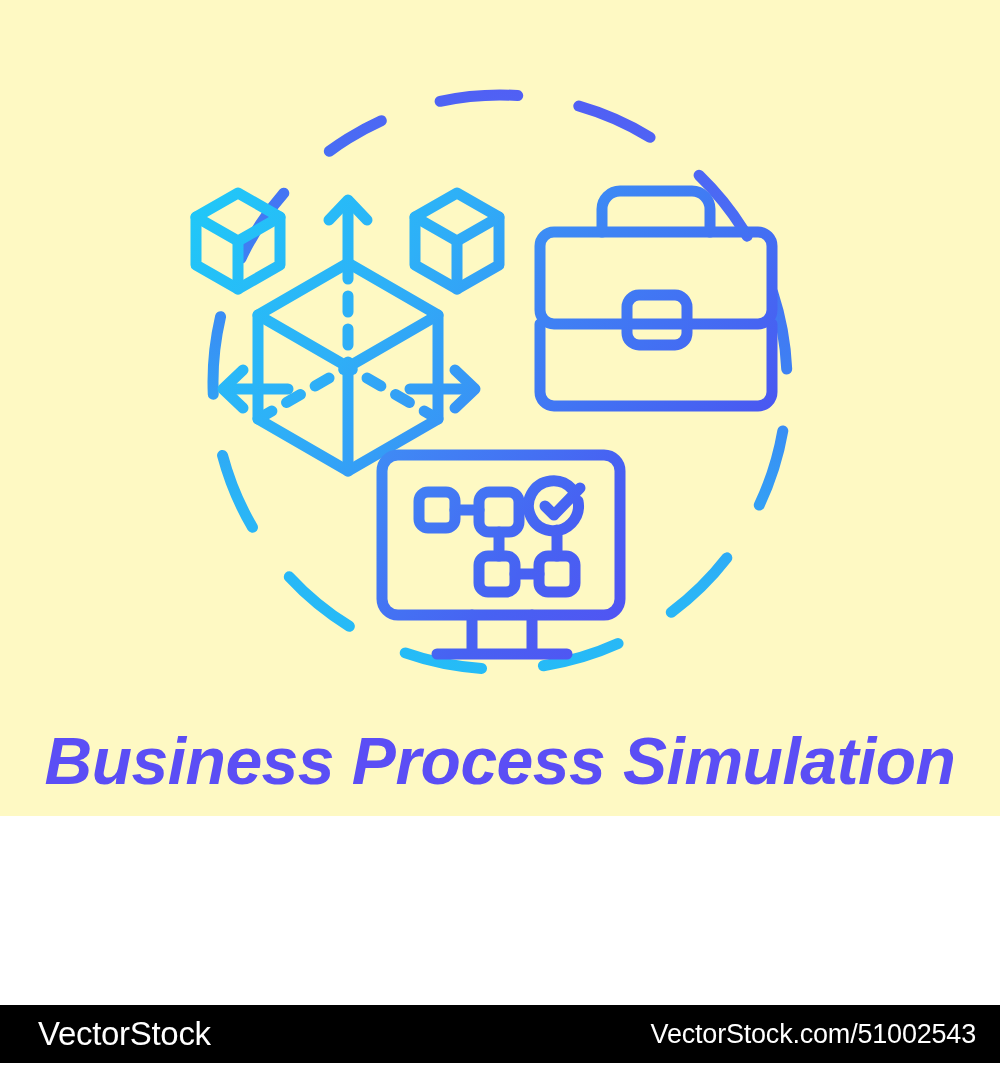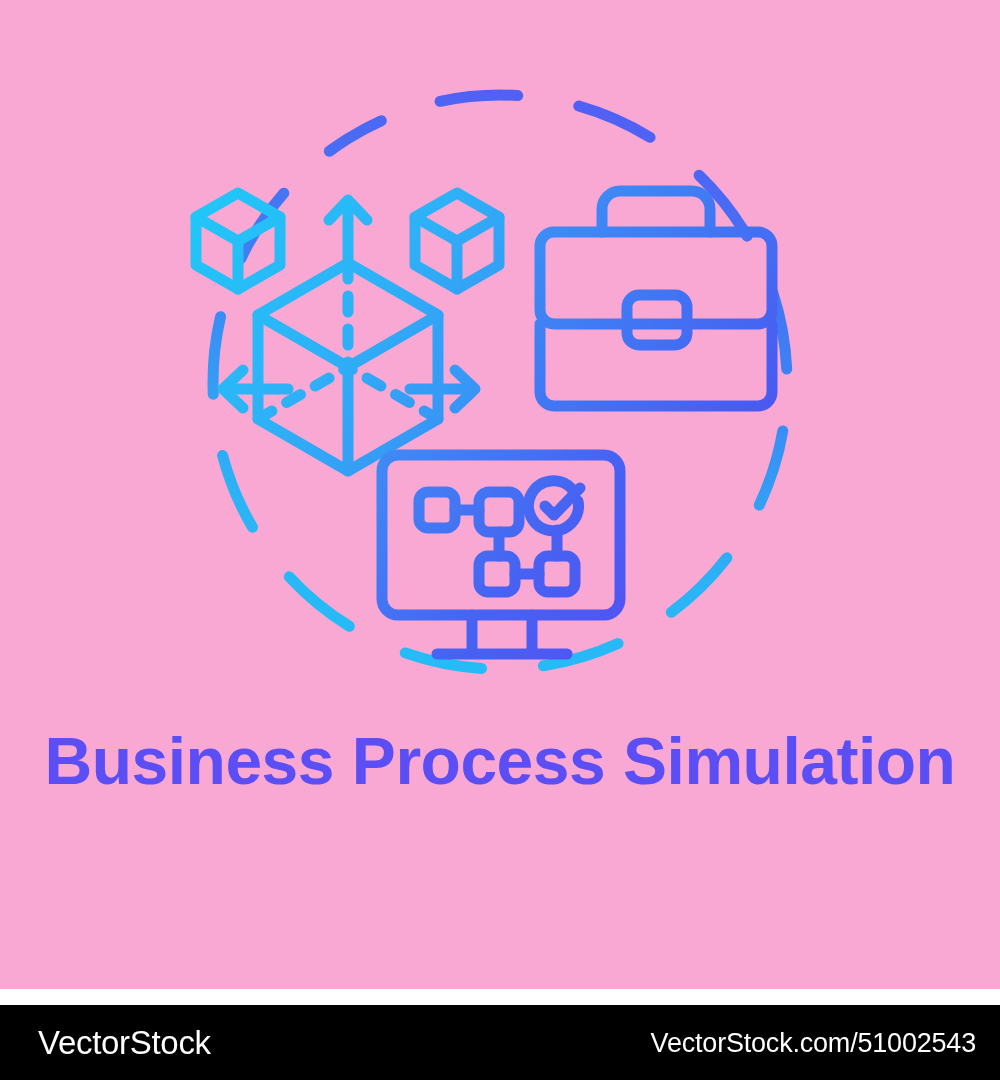--- a/index.html
+++ b/index.html
@@ -16,22 +16,23 @@
     font-family: "Liberation Sans", sans-serif;
     -webkit-font-smoothing: antialiased;
   }
 
   
   #artboard {
     position: absolute;
     left: 0;
     top: 0;
     width: 1000px;
-    height: 989px;
-    background: #f9a8d4;
+    height: 816px;
+    background: #fef9c3;
+    font-style: italic;
   }
 
   #concept-illustration {
     position: absolute;
     left: 0;
     top: 0;
     width: 1000px;
     height: 700px;
     display: block;
   }
@@ -51,21 +52,21 @@
     color: #5b4ef5;
     white-space: pre-line;
   }
 
   
   #footer-bar {
     position: absolute;
     left: 0;
     top: 1005px;
     width: 1000px;
-    height: 76px;
+    height: 58px;
     background: #000000;
   }
   #footer-brand {
     position: absolute;
     left: 38px;
     top: 50%;
     transform: translateY(-50%);
     color: #ffffff;
     font-family: "Liberation Sans", sans-serif;
     font-size: 33px;

